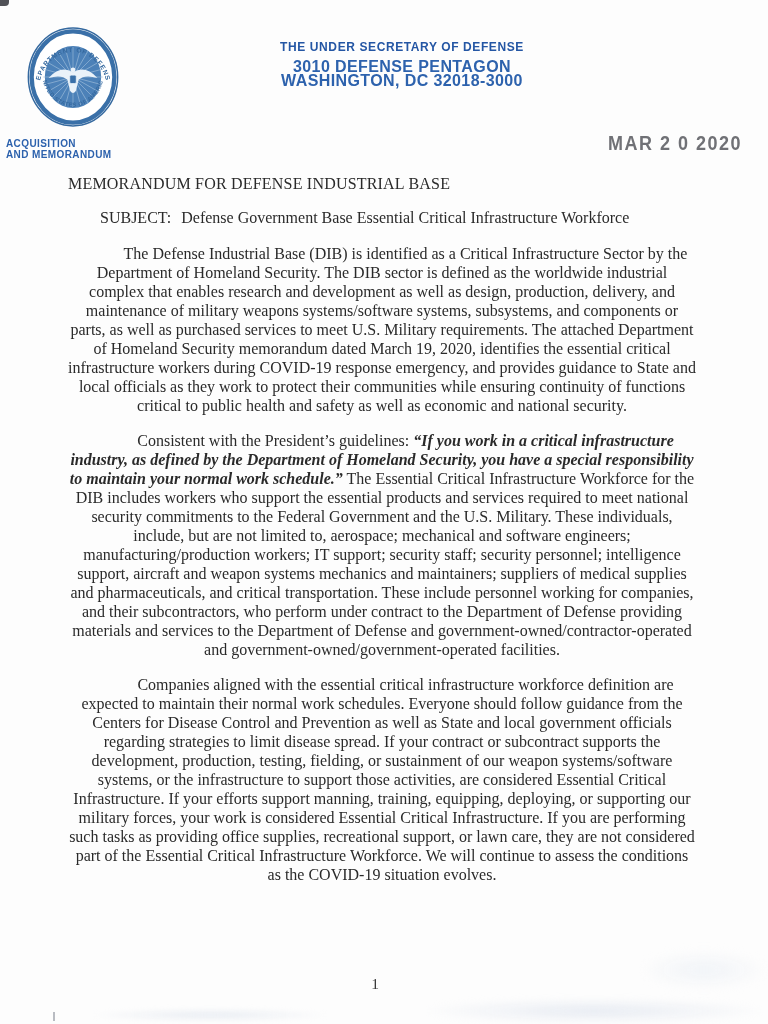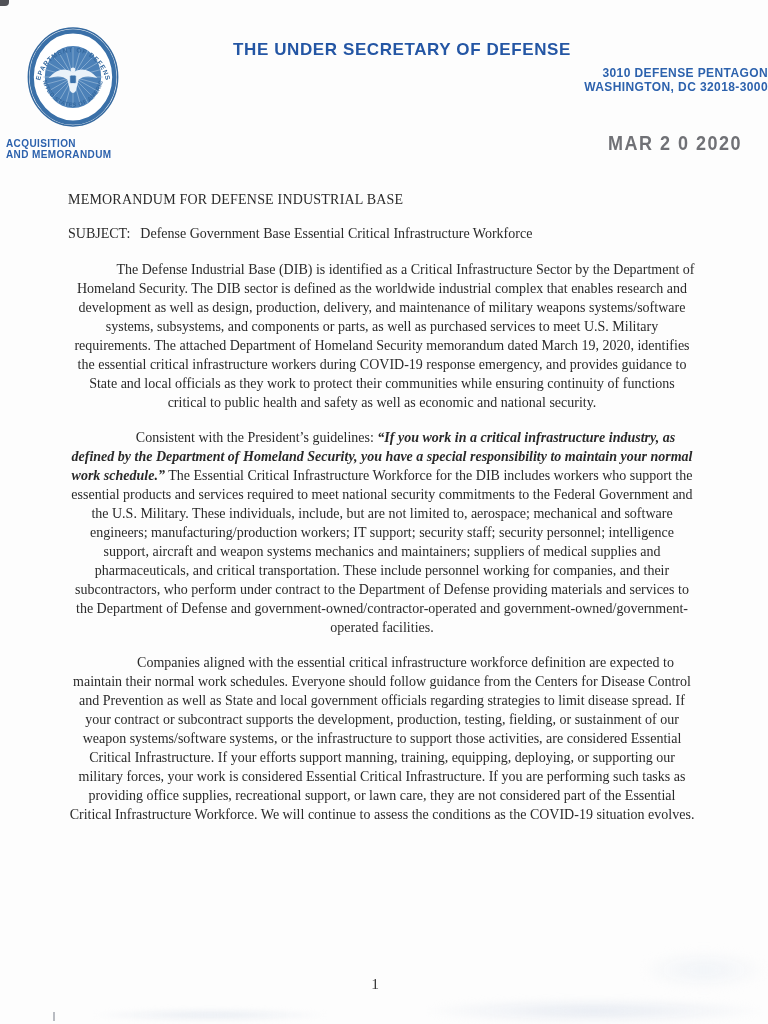--- a/index.html
+++ b/index.html
@@ -19,42 +19,42 @@
     font-family:"Liberation Sans", sans-serif;
     font-weight:bold;font-size:10px;line-height:11px;
     color:#2d62ad;letter-spacing:.4px;
   }
   .letterhead{
     position:absolute;left:36px;right:0;top:40px;
     text-align:center;
     font-family:"Liberation Sans", sans-serif;
   }
   .lh-title{
-    font-size:17px;font-weight:bold;letter-spacing:.6px;color:#2456a4;
+    font-size:12px;font-weight:bold;letter-spacing:.6px;color:#2456a4;
   }
   .lh-addr{
     margin-top:6px;
-    font-size:12px;font-weight:bold;letter-spacing:.4px;
-    line-height:14px;color:#2d62ad;text-align:right;
+    font-size:16px;font-weight:bold;letter-spacing:.4px;
+    line-height:14px;color:#2d62ad;
   }
   .date-stamp{
     position:absolute;right:26px;top:134px;
     font-family:"Liberation Sans", sans-serif;
     font-size:18px;font-weight:600;letter-spacing:1.5px;
     color:#65666b;transform:scaleY(1.08);opacity:.92;
     white-space:pre;
   }
   
   .memo-body{
-    position:absolute;left:68px;top:190px;width:646px;
-    font-size:14px;line-height:19px;
+    position:absolute;left:68px;top:174px;width:646px;
+    font-size:16px;line-height:19px;
   }
   .memo-for{margin:0 0 15px 0;letter-spacing:.2px;}
   .subject{margin:0 0 17px 0;}
-  .subject .label{margin-right:10px;}
+  .subject .label{margin-right:10px;margin-left:32px;}
   .para{margin:0 18px 16px 0;text-indent:47px;text-align:center;}
   .para em{font-style:italic;font-weight:bold;}
   .page-number{
     position:absolute;top:975px;left:0;right:18px;
     text-align:center;font-size:15.5px;color:#3a3a3a;
   }
   
   .speck-tl{
     position:absolute;left:0;top:0;width:9px;height:6px;
     background:#33343a;border-radius:0 0 4px 0;opacity:.85;

